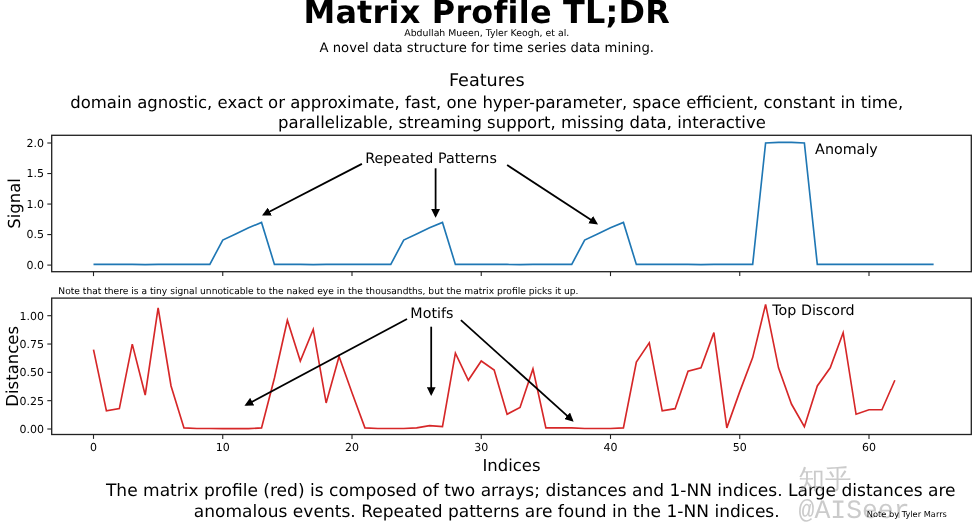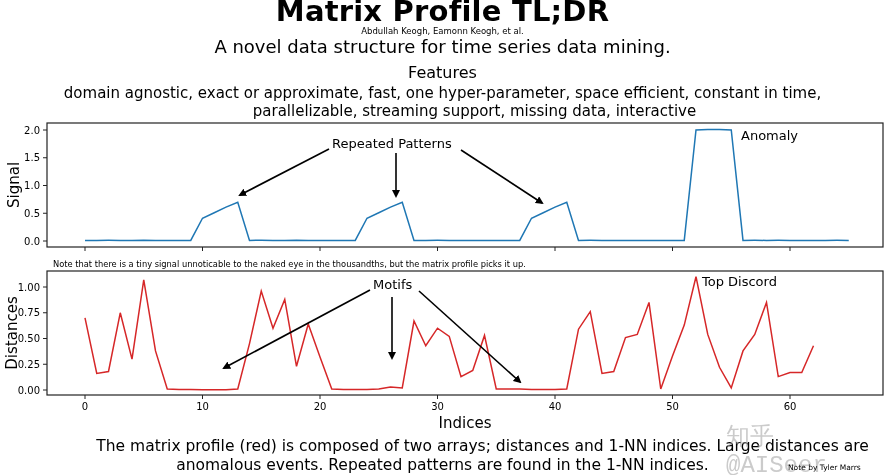--- a/index.html
+++ b/index.html
@@ -1,36 +1,36 @@
 <!DOCTYPE html>
 <html><head>
 <meta charset="utf-8">
 <style>
   html,body{margin:0;padding:0;background:#fff;}
   body{width:885px;height:475px;position:relative;overflow:hidden;font-family:"DejaVu Sans",sans-serif;color:#000;}
   .abs{position:absolute;}
   .center{left:0;width:885px;text-align:center;}
   #title{top:-6px;font-size:29px;font-weight:bold;letter-spacing:0.2px;}
   #authors{top:26px;font-size:8.5px;}
-  #subtitle{top:36px;font-size:18px;}
+  #subtitle{top:36px;font-size:12px;}
   #feat-h{top:63px;font-size:16px;}
   #feat-1{top:84px;font-size:15px;}
   #feat-2{top:102px;font-size:15px;margin-left:32px;}
   #caption-1{top:437px;font-size:15.5px;padding-left:40px;}
   #caption-2{top:456px;font-size:15.5px;}
   #credit{left:788px;top:463px;font-size:7.5px;}
   #watermark{left:726px;top:420px;font-size:24px;color:rgba(160,160,160,0.55);font-family:Liberation Mono, monospace;}
   svg{position:absolute;left:0;top:0;}
   svg text{font-family:"DejaVu Sans",sans-serif;}
 </style>
 </head>
 <body>
 
 <div class="abs center" id="title">Matrix Profile TL;DR</div>
-<div class="abs center" id="authors">Abdullah Keogh, Eamonn Keogh, et al.</div>
+<div class="abs center" id="authors">Abdullah Mueen, Tyler Keogh, et al.</div>
 <div class="abs center" id="subtitle">A novel data structure for time series data mining.</div>
 <div class="abs center" id="feat-h">Features</div>
 <div class="abs center" id="feat-1">domain agnostic, exact or approximate, fast, one hyper-parameter, space efficient, constant in time,</div>
 <div class="abs center" id="feat-2">parallelizable, streaming support, missing data, interactive</div>
 
 <svg width="885" height="475" id="charts">
   <defs>
     <marker id="arrowhead" markerWidth="8" markerHeight="8" refX="6" refY="4" orient="auto" markerUnits="userSpaceOnUse">
       <path d="M0,0 L8,4 L0,8 z" fill="#000"></path>
     </marker>

